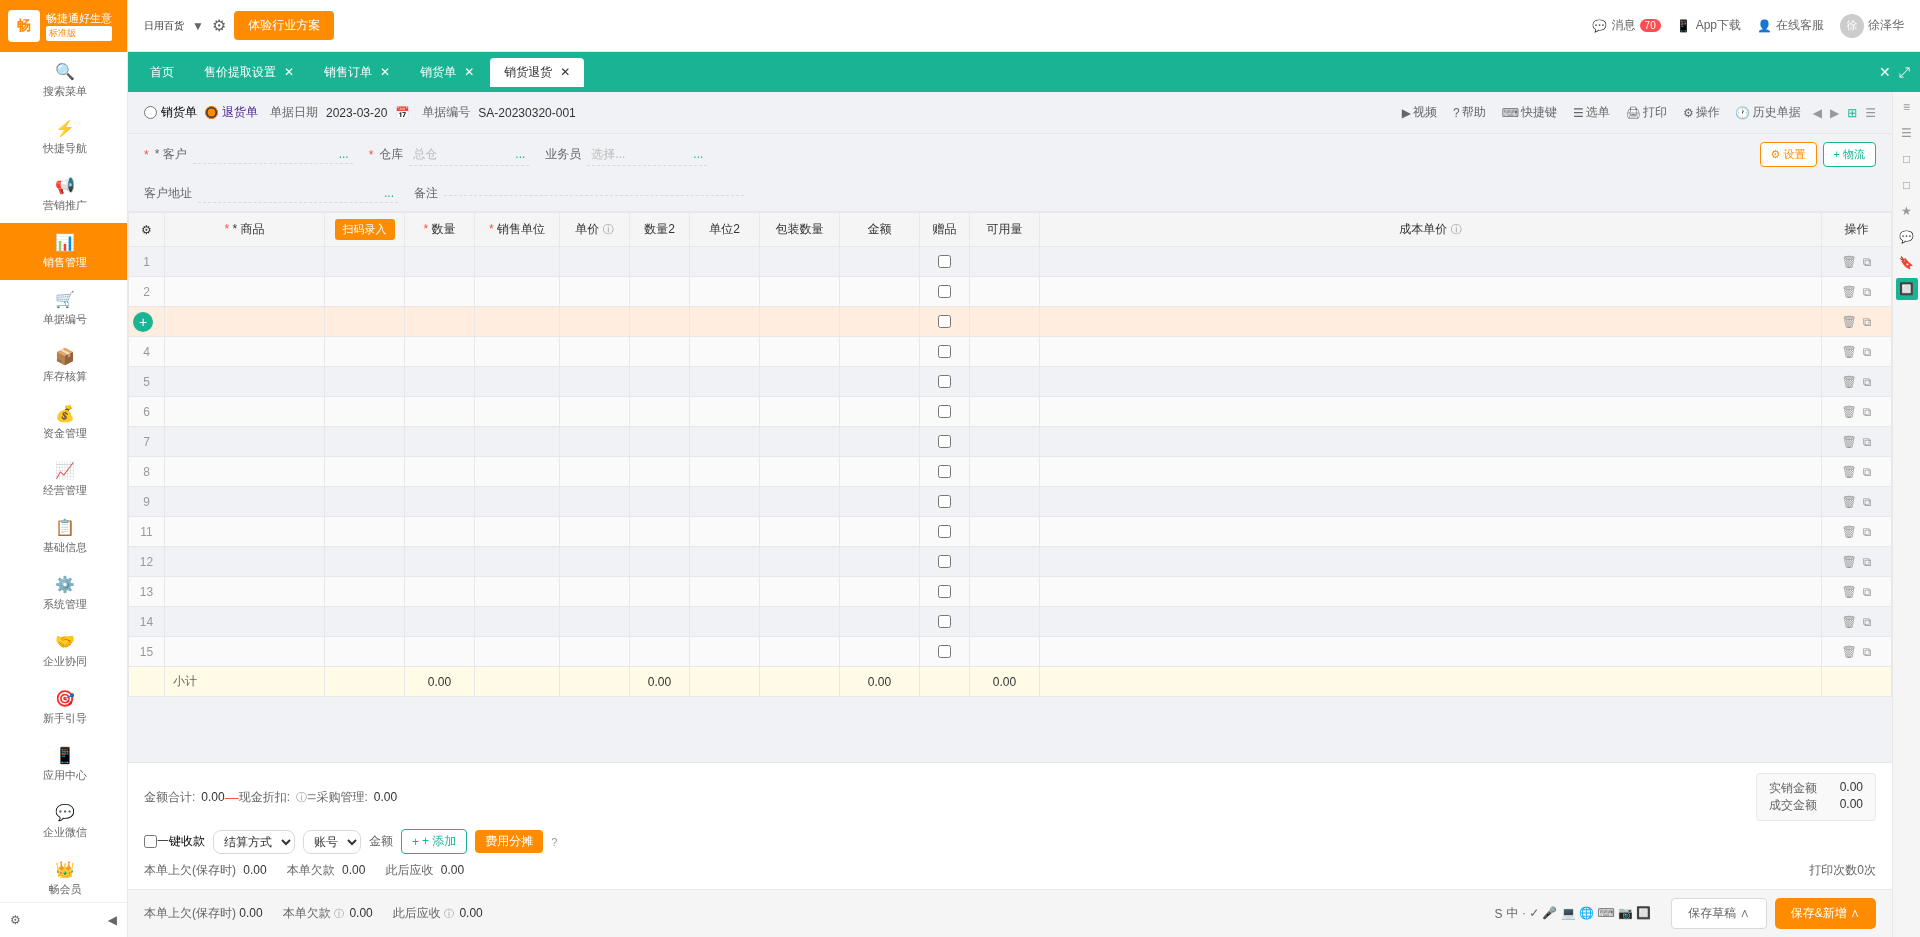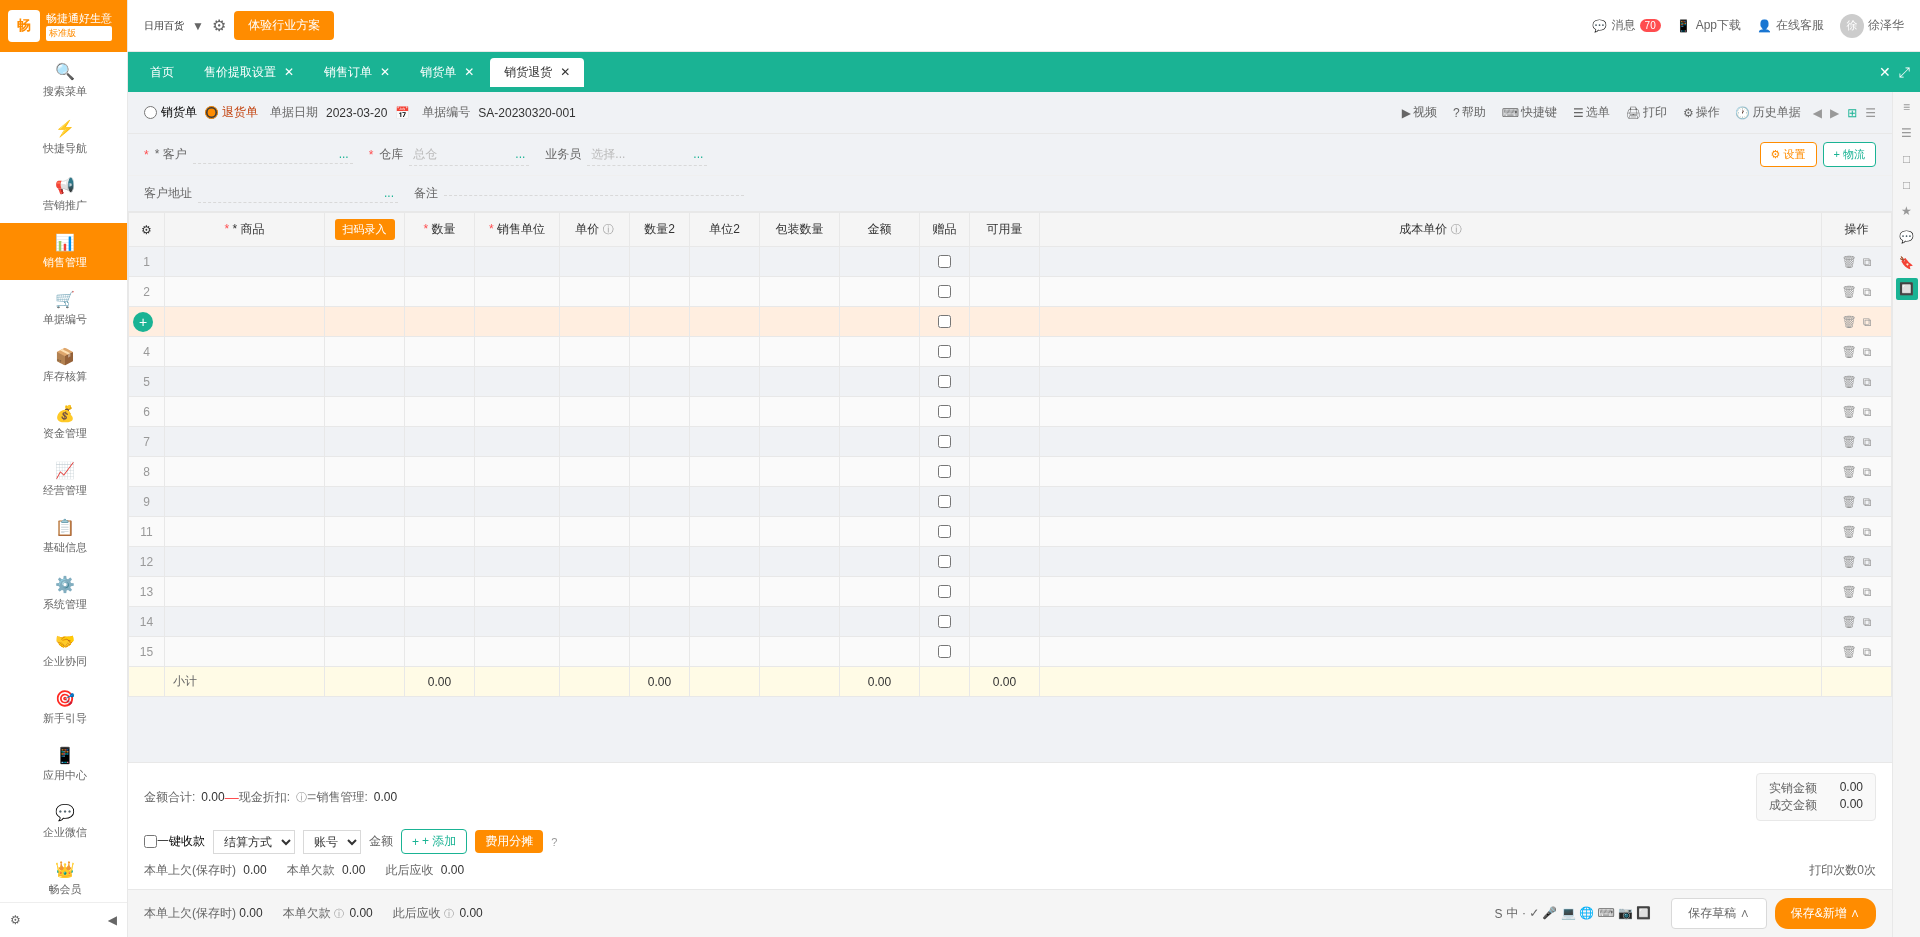--- a/index.html
+++ b/index.html
@@ -70,32 +70,32 @@
     
     .footer { border-top: 1px solid #e8e8e8; padding: 6px 16px; background: #fff; }
     .footer-row1 { display: flex; align-items: center; padding: 4px 0; }
     .footer-calc { display: flex; align-items: center; gap: 6px; color: #333; }
     .footer-calc-label { color: #666; }
     .footer-calc-value { color: #333; font-weight: 500; }
     .equals-sign { color: #999; font-size: 16px; }
     .minus-sign { color: #ff4d4f; font-size: 14px; }
     .footer-row2 { display: flex; align-items: center; gap: 8px; padding: 4px 0; }
     .footer-checkbox { display: flex; align-items: center; }
-    .footer-select { border: 1px solid #d9d9d9; padding: 3px 6px; border-radius: 0; color: #333; background: #fff; }
+    .footer-select { border: 1px solid #d9d9d9; padding: 3px 6px; border-radius: 8px; color: #333; background: #fff; }
     .add-btn { background: #fff; border: 1px solid #1ab394; color: #1ab394; padding: 3px 10px; border-radius: 4px; cursor: pointer; display: flex; align-items: center; gap: 3px; }
     .expense-btn { background: #ff8c00; color: #fff; border: none; padding: 3px 10px; border-radius: 4px; cursor: pointer; }
     .footer-row3 { display: flex; align-items: center; justify-content: space-between; padding: 4px 0; color: #666; font-size: 11px; }
     .footer-totals { display: flex; gap: 20px; }
 
     
     .action-bar { background: #f5f5f5; border-top: 1px solid #e8e8e8; padding: 8px 16px; display: flex; align-items: center; justify-content: space-between; }
     .action-bar-left { display: flex; gap: 20px; color: #666; font-size: 11px; }
     .action-bar-right { display: flex; gap: 8px; }
     .btn-save-draft { background: #fff; border: 1px solid #d9d9d9; color: #666; padding: 6px 16px; border-radius: 4px; cursor: pointer; display: flex; align-items: center; gap: 4px; }
-    .btn-save-new { background: #ff8c00; color: #fff; border: none; padding: 6px 16px; border-radius: 13px; cursor: pointer; display: flex; align-items: center; gap: 4px; }
+    .btn-save-new { background: #ff8c00; color: #fff; border: none; padding: 6px 16px; border-radius: 5px; cursor: pointer; display: flex; align-items: center; gap: 4px; }
 
     
     .right-toolbar { width: 28px; background: #f5f5f5; border-left: 1px solid #e8e8e8; display: flex; flex-direction: column; align-items: center; padding: 4px 0; gap: 4px; }
     .right-tool-btn { width: 22px; height: 22px; display: flex; align-items: center; justify-content: center; cursor: pointer; color: #999; font-size: 12px; border-radius: 2px; }
     .right-tool-btn.active { background: #1ab394; color: #fff; }
 
     
     .amount-display { background: #f9f9f9; border: 1px solid #e8e8e8; border-radius: 4px; padding: 6px 12px; min-width: 120px; }
     .amount-row { display: flex; justify-content: space-between; gap: 16px; }
     .amount-label { color: #666; }
@@ -260,21 +260,21 @@
     <div class="main-content">
 
       <div class="form-header">
         <div class="radio-group">
           <label class="radio-item">
             <input type="radio" name="doc-type" style="">
             <span>销货单</span>
           </label>
           <label class="radio-item">
             <input type="radio" name="doc-type" checked="" style="">
-            <span style="color:#c2410c;font-weight:500;">退货单</span>
+            <span style="color:#4c1d95;font-weight:500;">退货单</span>
           </label>
         </div>
         <div class="form-field">
           <label>单据日期</label>
           <span style="color:#333;margin:0 4px;">2023-03-20</span>
           <span style="cursor:pointer;color:#1ab394;">📅</span>
         </div>
         <div class="form-field">
           <label>单据编号</label>
           <span style="color:#333;margin-left:4px;">SA-20230320-001</span>
@@ -792,21 +792,21 @@
             <span class="footer-calc-label">金额合计:</span>
             <span class="footer-calc-value">0.00</span>
           </div>
           <span class="minus-sign">—</span>
           <div class="footer-calc">
             <span class="footer-calc-label">现金折扣:</span>
             <span class="info-icon">ⓘ</span>
           </div>
           <span class="equals-sign">=</span>
           <div class="footer-calc">
-            <span class="footer-calc-label">销售管理:</span>
+            <span class="footer-calc-label">采购管理:</span>
             <span class="footer-calc-value">0.00</span>
           </div>
           <div class="amount-display" style="margin-left:auto;">
             <div class="amount-row">
               <span class="amount-label">实销金额</span>
               <span class="amount-value">0.00</span>
             </div>
             <div class="amount-row">
               <span class="amount-label">成交金额</span>
               <span class="amount-value">0.00</span>

